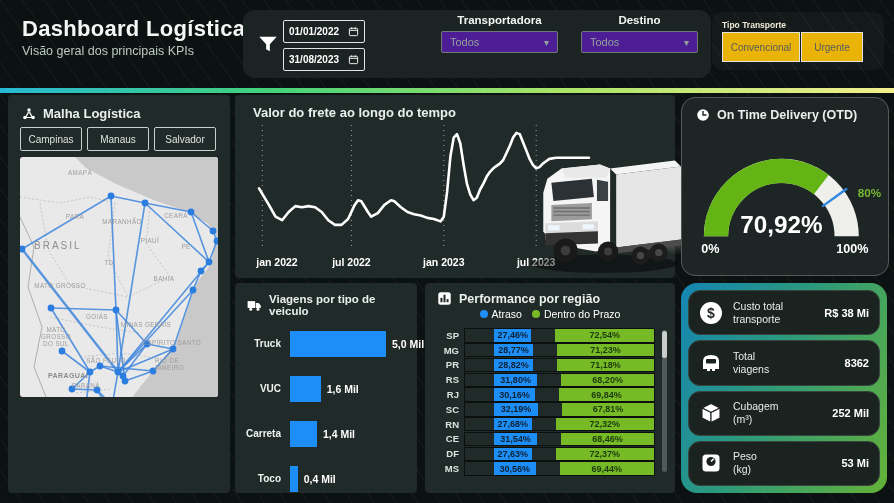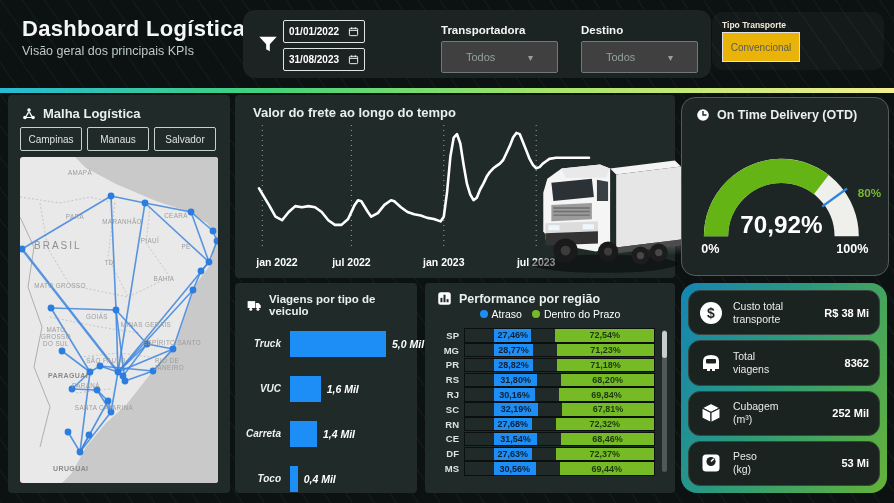--- a/index.html
+++ b/index.html
@@ -11,50 +11,50 @@
   
   .hd-title{position:absolute;left:22px;top:16px;font-size:22px;font-weight:bold;letter-spacing:.3px;color:#f4f7f5;}
   .hd-sub{position:absolute;left:22px;top:44px;font-size:12.5px;color:#bcc8c3;}
   .divider{position:absolute;left:0;top:88px;width:894px;height:5px;
     background:linear-gradient(90deg,#27b9d4 0%,#43d27a 30%,#a8e468 62%,#f2ef8d 100%);}
   .filterbar{position:absolute;left:243px;top:10px;width:468px;height:68px;background:#1c2423;border-radius:12px;}
   .funnel{position:absolute;left:14px;top:23px;width:22px;height:22px;}
   .datebox{position:absolute;left:40px;width:82px;height:23px;border:1px solid #dfe5e3;border-radius:2px;
     display:flex;align-items:center;padding:0 5px;box-sizing:border-box;font-size:10px;font-weight:bold;color:#fff;background:#1c2423;}
   .datebox .cal{margin-left:auto;width:11px;height:11px;}
-  .fgroup{position:absolute;top:14px;}
+  .fgroup{position:absolute;top:4px;text-align:center;}
   .fgroup .flabel{font-size:11.5px;font-weight:bold;color:#f2f5f3;margin-bottom:5px;}
-  .fselect{width:117px;height:32px;border:1px solid #6f7976;background:#404040;border-radius:2px;
-    display:flex;align-items:center;padding:0 24px;box-sizing:border-box;font-size:11px;color:#93a09b;}
+  .fselect{width:117px;height:22px;border:1px solid #6f7976;background:#4c1d95;border-radius:2px;
+    display:flex;align-items:center;padding:0 8px;box-sizing:border-box;font-size:11px;color:#93a09b;}
   .fselect .chev{margin-left:auto;font-size:10px;color:#93a09b;}
   .tipobar{position:absolute;left:712px;top:12px;width:172px;height:58px;background:rgba(255,255,255,0.035);border-radius:10px;}
   .tipolabel{position:absolute;left:10px;top:8px;font-size:8.5px;font-weight:bold;color:#f0ead8;}
   .tipobtns{position:absolute;left:10px;top:20px;display:flex;gap:1px;}
   .tipobtn{background:#eab308;color:#565c59;font-size:10px;display:flex;align-items:center;justify-content:center;height:30px;border:1px solid #e2e2e2;box-sizing:border-box;}
   .tipobtn.b0{width:78px;} .tipobtn.b1{width:62px;}
   
   .ptitle{position:absolute;display:flex;align-items:center;gap:7px;font-weight:bold;color:#e9efec;}
   .ptitle svg{flex:0 0 auto;}
   
   .p-map{left:8px;top:95px;width:222px;height:398px;}
   .map-btns{position:absolute;left:12px;top:32px;display:flex;gap:5px;}
   .map-btn{width:62px;height:24px;border:1px solid #c9cfcd;border-radius:2px;background:transparent;
     color:#dde2e0;font-size:10px;display:flex;align-items:center;justify-content:center;font-family:inherit;}
-  .mapwrap{position:absolute;left:12px;top:62px;width:198px;height:326px;border-radius:3px;overflow:hidden;background:#be185d;}
+  .mapwrap{position:absolute;left:12px;top:62px;width:198px;height:240px;border-radius:3px;overflow:hidden;background:#be185d;}
   .mapwrap svg{display:block;}
   
   .p-line{left:235px;top:95px;width:440px;height:183px;}
   .line-svg{position:absolute;left:16px;top:26px;}
   .truckimg{position:absolute;right:-8px;bottom:-4px;width:162px;height:152px;}
   
   .p-otd{left:681px;top:97px;width:206px;height:177px;background:#1d2625;border:1.5px solid #525c59;border-radius:14px;}
   .gauge{position:absolute;left:6px;top:32px;}
   
   .p-viag{left:235px;top:283px;width:182px;height:210px;}
-  .viag-rows{position:absolute;left:10px;top:38px;right:6px;font-style:italic;}
+  .viag-rows{position:absolute;left:10px;top:38px;right:6px;}
   .viag-row{display:flex;align-items:center;height:45px;}
   .viag-label{width:36px;text-align:right;font-size:10px;font-weight:bold;color:#eef2f0;flex:0 0 auto;}
   .viag-bar{height:26px;background:#1e8ef7;margin-left:9px;flex:0 0 auto;}
   .viag-val{margin-left:6px;font-size:10.5px;font-weight:bold;color:#fff;white-space:nowrap;}
   
   .p-perf{left:425px;top:283px;width:250px;height:210px;}
   .legend{position:absolute;left:0;right:0;top:25px;display:flex;justify-content:center;gap:10px;font-size:10.5px;color:#fff;}
   .legend .li{display:flex;align-items:center;gap:4px;}
   .dot{width:8px;height:8px;border-radius:50%;}
   .perf-rows{position:absolute;left:8px;top:45px;right:20px;}
@@ -171,20 +171,21 @@
         <span>Todos</span>
         <span class="chev">▾</span>
       </div>
     </div>
   </div>
 
   <div class="tipobar">
     <div class="tipolabel">Tipo Transporte</div>
     <div class="tipobtns">
       <div class="tipobtn b0">Convencional</div>
+      <div class="tipobtn b1">Urgente</div>
     </div>
   </div>
 
   <div class="divider"></div>
 
   <div class="panel p-map">
     <div class="ptitle" style="left:14px;top:11px;font-size:13px">
       <svg width="14" height="14">
           <use href="#ic-network" width="14" height="14"></use>
         </svg>

